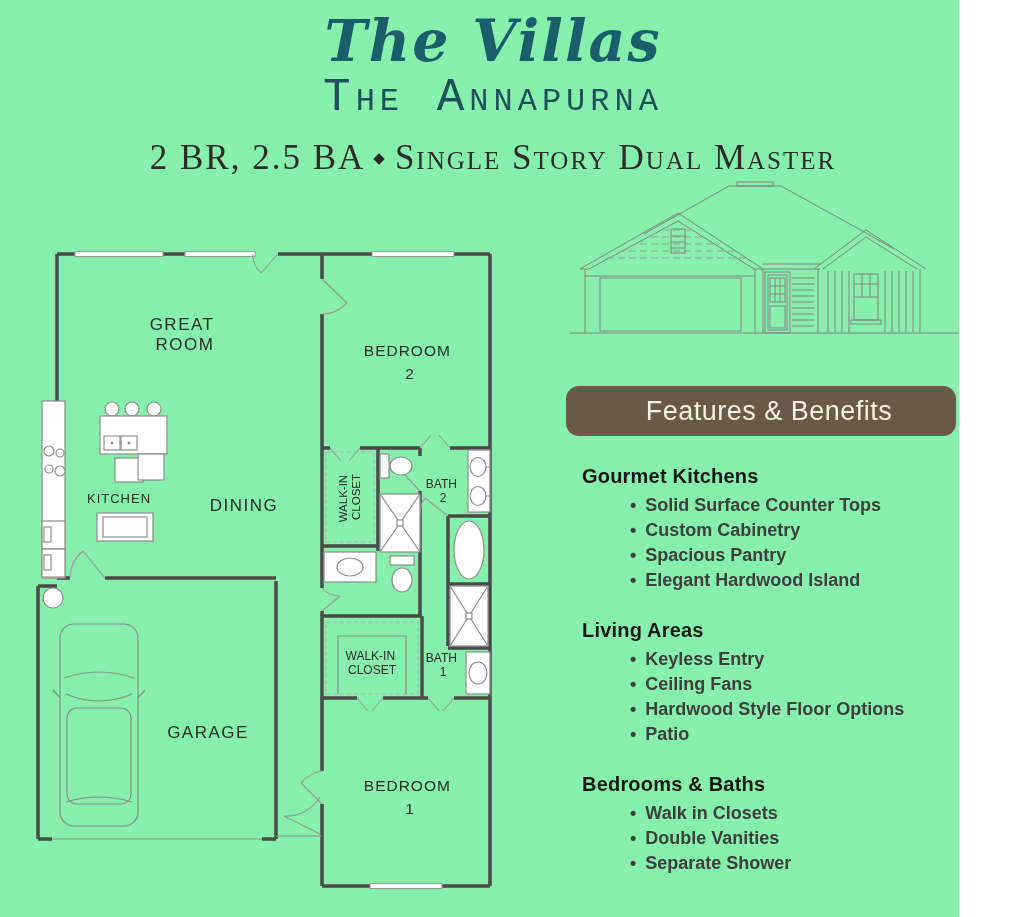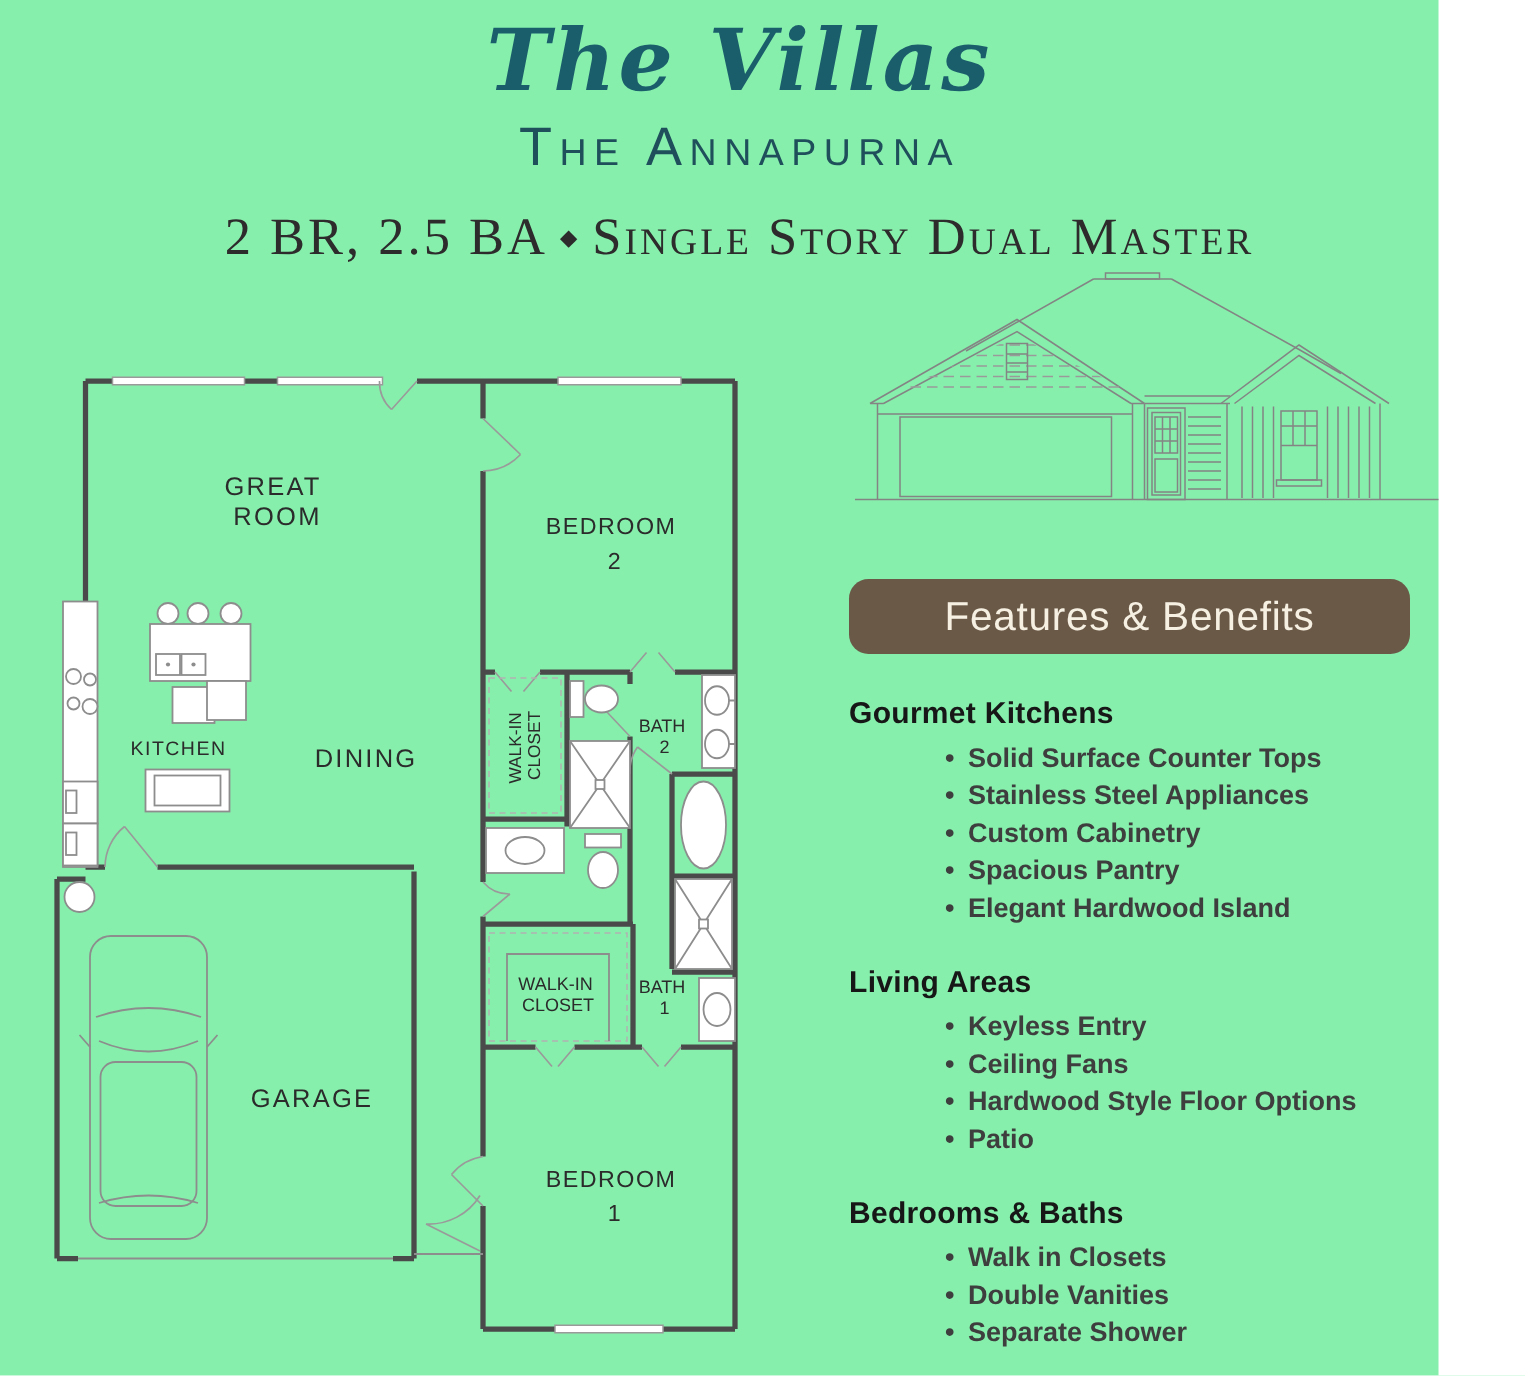--- a/index.html
+++ b/index.html
@@ -3,22 +3,22 @@
 <meta charset="utf-8">
 <style>
   html,body{margin:0;padding:0;background:#ffffff;}
   #page{position:relative;width:959px;height:917px;background:#86efac;overflow:hidden;
         font-family:"Liberation Sans",sans-serif;}
 
   
   .header{position:absolute;left:0;top:10px;width:986px;text-align:center;}
   .brand{font-family:"DejaVu Serif",serif;font-style:italic;font-weight:bold;
          font-size:57px;line-height:62px;letter-spacing:2px;}
-  .plan-name{font-family:Liberation Sans, sans-serif;font-variant:small-caps;
-         font-size:36px;line-height:48px;letter-spacing:5px;margin-top:2px;}
+  .plan-name{font-family:Liberation Mono, monospace;font-variant:small-caps;
+         font-size:46px;line-height:48px;letter-spacing:5px;margin-top:2px;}
   .subtitle{font-family:"Liberation Serif",serif;font-variant:small-caps;
          font-size:35px;line-height:40px;letter-spacing:2px;margin-top:16px;}
   .subtitle .sep{font-family:"DejaVu Sans",sans-serif;font-size:15px;vertical-align:6px;
          padding:0 8px;}
 
   
   .plan-wall{fill:none;stroke:#4a4a4a;stroke-width:3.5;}
   .plan-thin{fill:none;stroke:#8d8d8d;stroke-width:1.2;}
   .plan-fix{fill:#ffffff;stroke:#8d8d8d;stroke-width:1.2;}
   .plan-dot{fill:#8d8d8d;stroke:none;}
@@ -29,21 +29,21 @@
 
   
   .ev{fill:none;stroke:#848484;stroke-width:1;}
   .ev-brick{fill:none;stroke:#9a9a9a;stroke-width:1;stroke-dasharray:7 4;}
 
   
   .features{position:absolute;left:566px;top:386px;width:452px;}
   .banner{width:374px;height:50px;border-radius:13px;display:flex;
           align-items:center;justify-content:center;font-size:27px;letter-spacing:.5px;}
   .sections{margin-top:29px;}
-  .feat-section h3{margin:0 0 5px 0;font-size:20px;font-weight:bold;color:#171717;
+  .feat-section h3{margin:0 0 5px 16px;font-size:20px;font-weight:bold;color:#171717;
           letter-spacing:.2px;}
   .feat-section ul{margin:0 0 26px 0;padding:0 0 0 64px;list-style:none;font-weight:bold;}
   .feat-section li{font-size:18px;line-height:25px;color:#3e3e3e;}
   .feat-section li::before{content:"\2022";margin-right:9px;color:#3e3e3e;}
 </style>
 </head>
 <body>
 
 <div id="page">
 
@@ -205,28 +205,27 @@
     <path class="ev" d="M236,106 H258 M236,112 H258 M236,118 H258 M236,124 H258 M236,130 H258 M236,136 H258 M236,142 H258 M236,148 H258 M236,154 H258"></path>
 
     <path class="ev" d="M258,97 L310,58 L370,97 M267,97 L310,65 L361,97"></path>
     <path class="ev" d="M272,99 V160 M279,99 V160 M286,99 V160 M293,99 V160 M329,99 V160 M336,99 V160 M343,99 V160 M350,99 V160 M357,99 V160 M262,97 V161 M364,97 V161"></path>
     <rect class="ev" x="298" y="102" width="24" height="46"></rect>
     <path class="ev" d="M298,125 H322 M306,102 V125 M314,102 V125 M298,112 H322"></path>
     <rect class="ev" x="295" y="148" width="30" height="4"></rect>
   </svg>
 
   <div class="features">
-    <div class="banner" style="background-color: rgb(107, 89, 71); color: rgb(246, 240, 227);">Features &amp; Benefits</div>
+    <div class="banner" style="background-color: rgb(107, 89, 71); color: rgb(246, 240, 227); padding-left: 16px;">Features &amp; Benefits</div>
 
     <div class="sections">
       <div class="feat-section">
         <h3>Gourmet Kitchens</h3>
         <ul>
           <li>Solid Surface Counter Tops</li>
-          <li>Stainless Steel Appliances</li>
           <li>Custom Cabinetry</li>
           <li>Spacious Pantry</li>
           <li>Elegant Hardwood Island</li>
         </ul>
       </div>
       <div class="feat-section">
         <h3>Living Areas</h3>
         <ul>
           <li>Keyless Entry</li>
           <li>Ceiling Fans</li>

